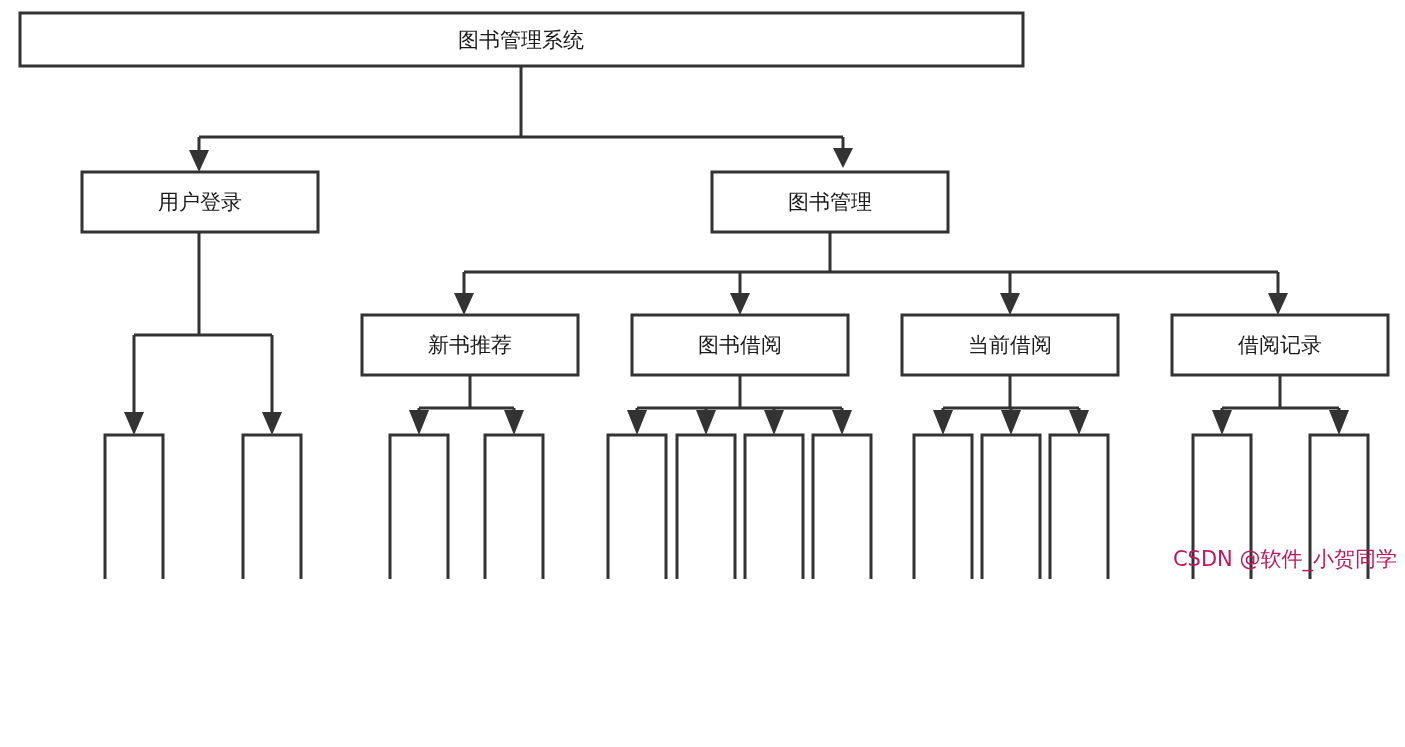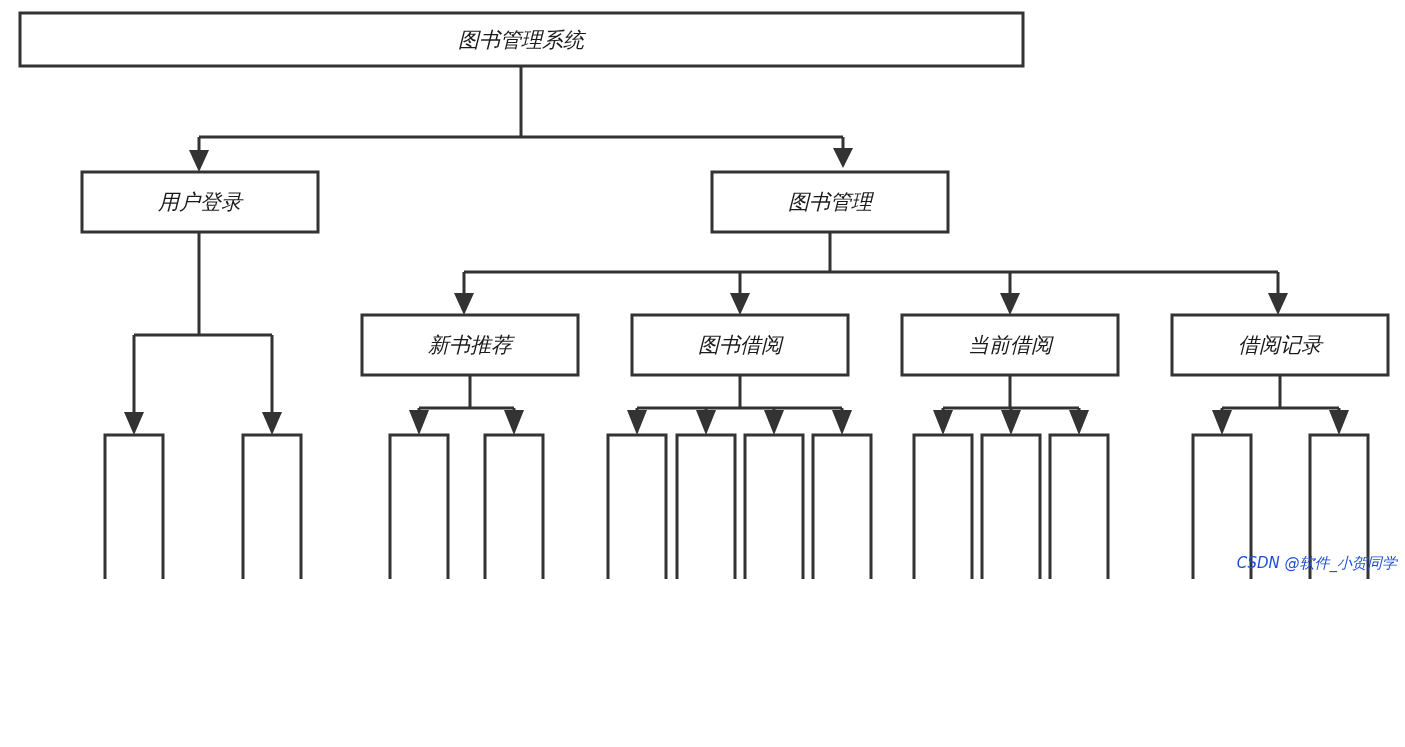--- a/index.html
+++ b/index.html
@@ -7,21 +7,20 @@
     padding: 0;
     background: #ffffff;
   }
   #stage {
     position: relative;
     width: 1405px;
     height: 579px;
     background: #ffffff;
     font-family: "DejaVu Sans", "Liberation Sans", sans-serif;
     overflow: hidden;
-    font-style: italic;
   }
   svg#diagram {
     position: absolute;
     left: 0;
     top: 0;
     width: 1405px;
     height: 747px;
   }
   .node-rect {
     fill: #ffffff;
@@ -57,22 +56,22 @@
     justify-content: center;
     text-align: center;
     white-space: nowrap;
     pointer-events: none;
   }
   #watermark {
     position: absolute;
     right: 8px;
     bottom: 6px;
     font-family: "DejaVu Sans", "Liberation Sans", sans-serif;
-    font-size: 15px;
-    color: #1d4ed8;
+    font-size: 21px;
+    color: #be185d;
     white-space: nowrap;
   }
 </style>
 </head>
 <body>
 
 <div id="stage">
 
   <svg id="diagram" viewBox="0 0 1405 747">
 

